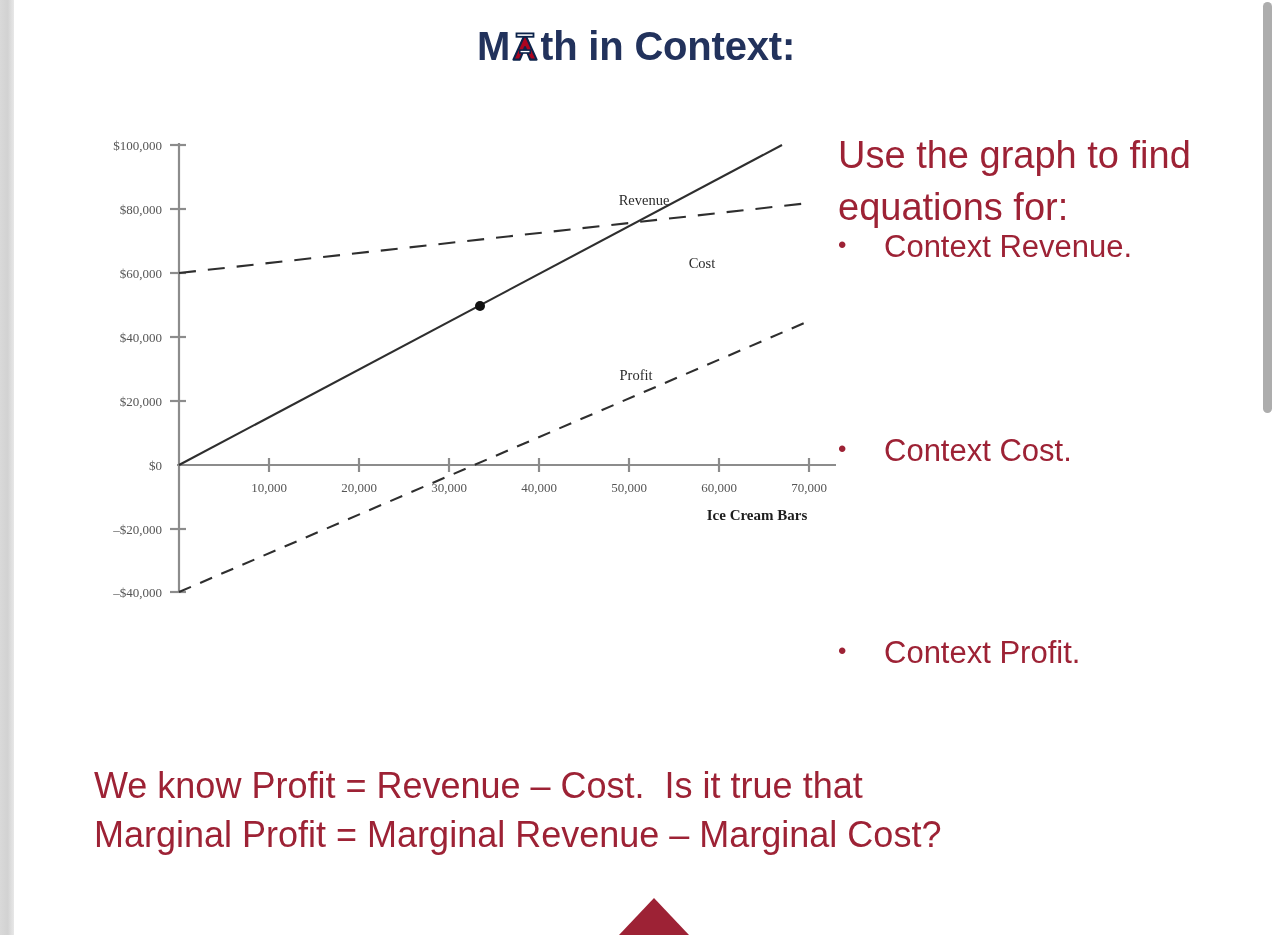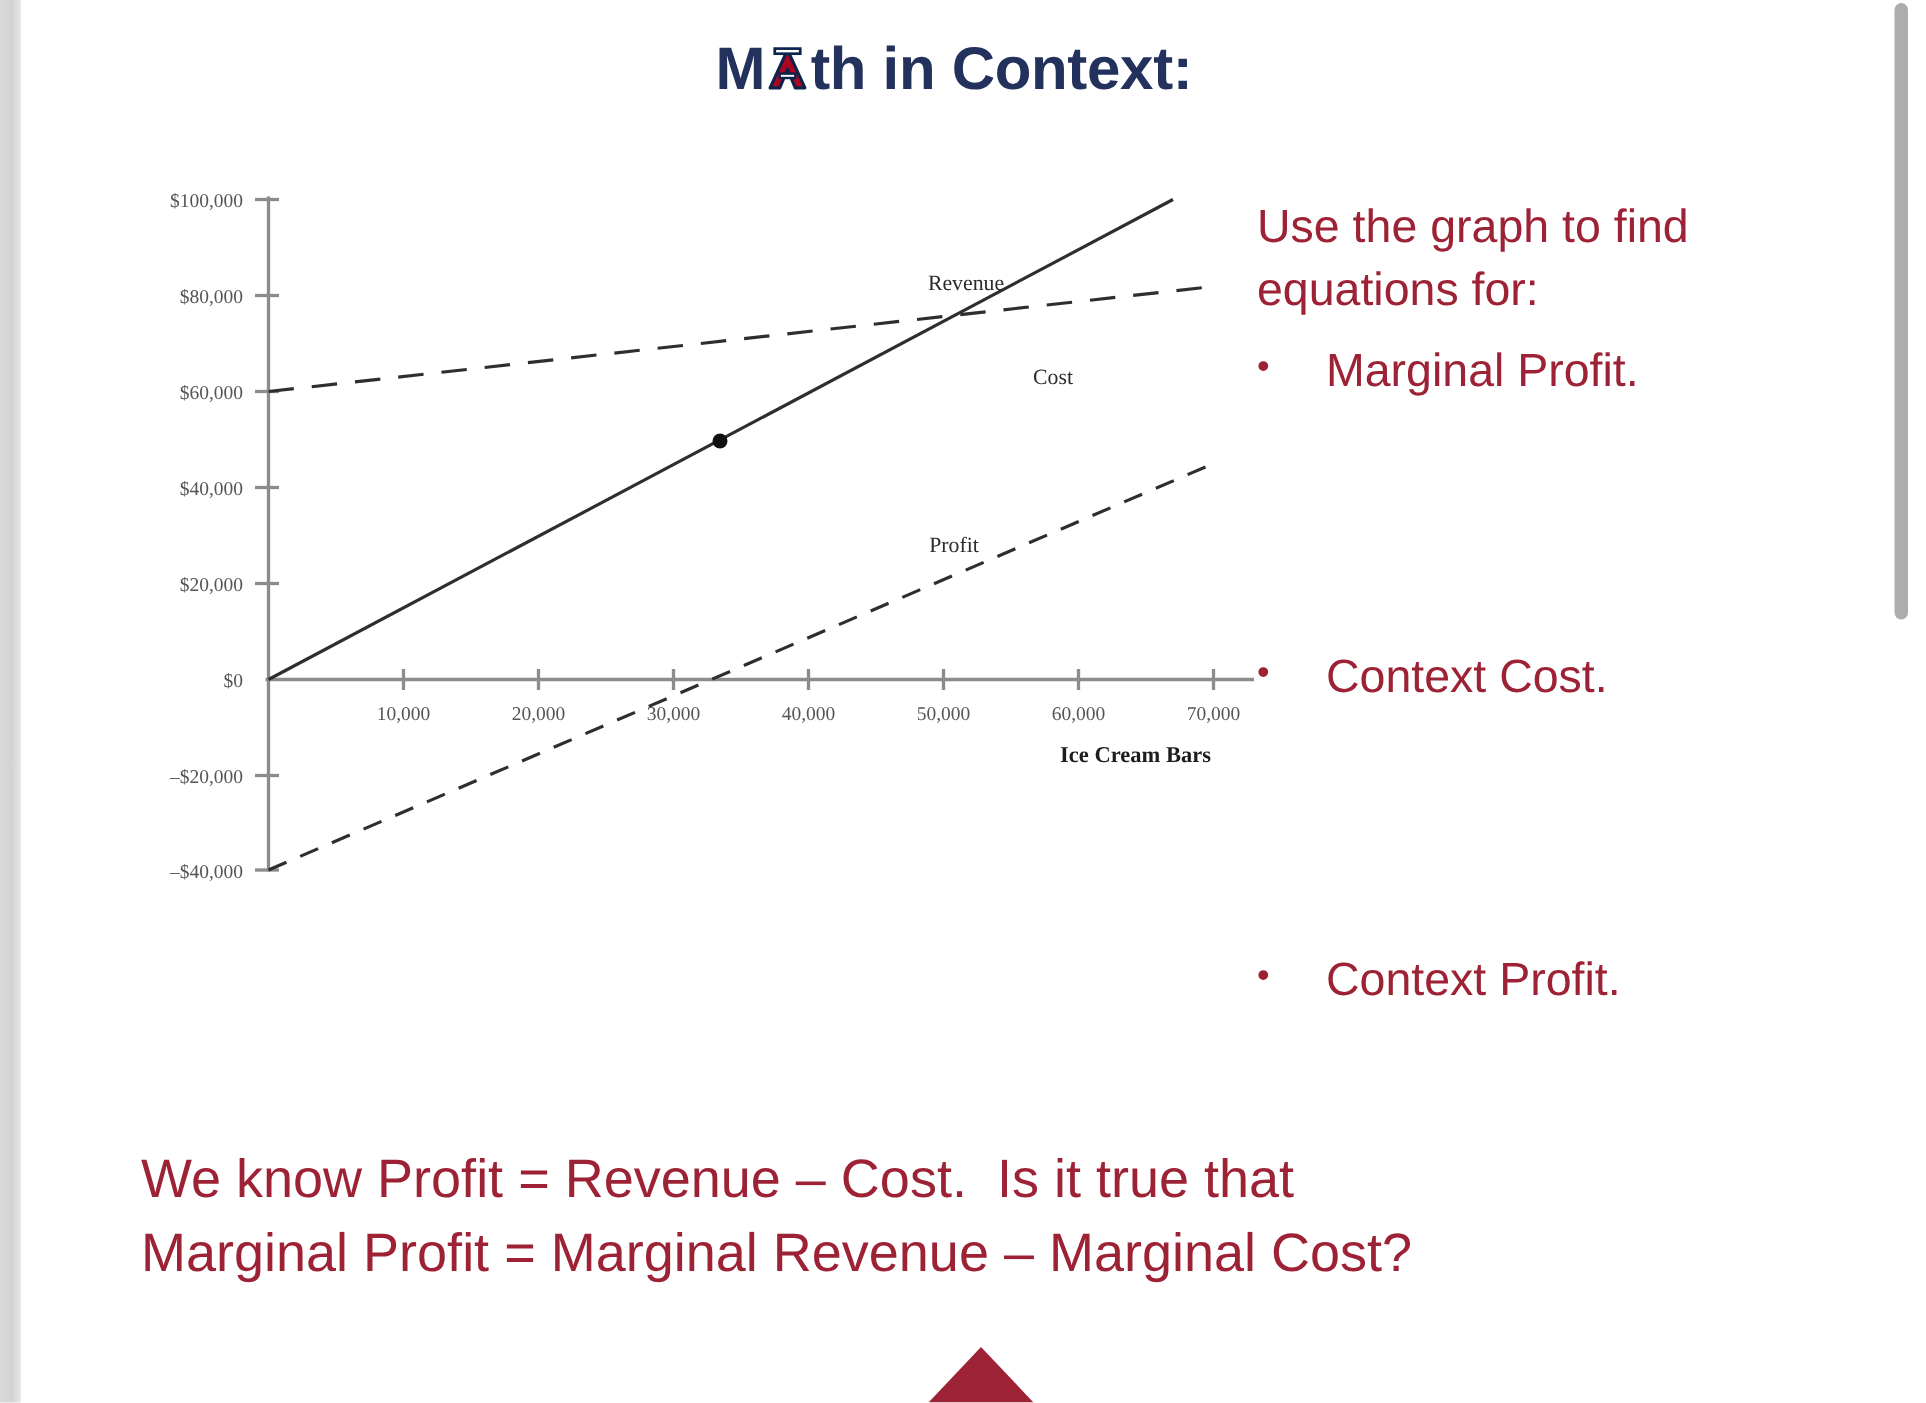--- a/index.html
+++ b/index.html
@@ -77,21 +77,21 @@
     height: 34px;
     vertical-align: -4px;
     margin: 0 -2px;
   }
   #ua-logo svg { display: block; }
 
   
   #chart-figure {
     position: absolute;
     left: 60px;
-    top: 108px;
+    top: 120px;
     width: 780px;
     height: 500px;
   }
   #chart-svg { display: block; }
   .axis-line { stroke: #8c8c8c; stroke-width: 2.2; }
   .tick-mark { stroke: #8c8c8c; stroke-width: 2.2; }
   .tick-text {
     font-family: "Liberation Serif", serif;
     font-size: 13px;
     fill: #555555;
@@ -112,21 +112,21 @@
   .series-line.dash-profit { stroke-dasharray: 13 10; }
   .breakeven-dot { fill: #111111; }
 
   
   #prompt-block {
     position: absolute;
     left: 824px;
     top: 130px;
     width: 420px;
     color: #9d2235;
-    font-size: 31px;
+    font-size: 38px;
     line-height: 1.36;
   }
   #prompt-lead { margin: 0; }
   .bullet-row {
     position: absolute;
     left: 824px;
     display: flex;
     align-items: flex-start;
     width: 430px;
     color: #9d2235;
@@ -248,21 +248,21 @@
         <text class="series-label" x="562" y="260" text-anchor="middle">Profit</text>
       </svg>
     </div>
 
     <div id="prompt-block">
       <p id="prompt-lead">Use the graph to find equations for:</p>
     </div>
 
     <div class="bullet-row" id="bullet-marginal-revenue">
       <span class="bullet-dot">•</span>
-      <span class="bullet-text">Marginal Profit.</span>
+      <span class="bullet-text">Context Revenue.</span>
     </div>
 
     <div class="bullet-row" id="bullet-marginal-cost">
       <span class="bullet-dot">•</span>
       <span class="bullet-text">Context Cost.</span>
     </div>
 
     <div class="bullet-row" id="bullet-marginal-profit">
       <span class="bullet-dot">•</span>
       <span class="bullet-text">Context Profit.</span>

